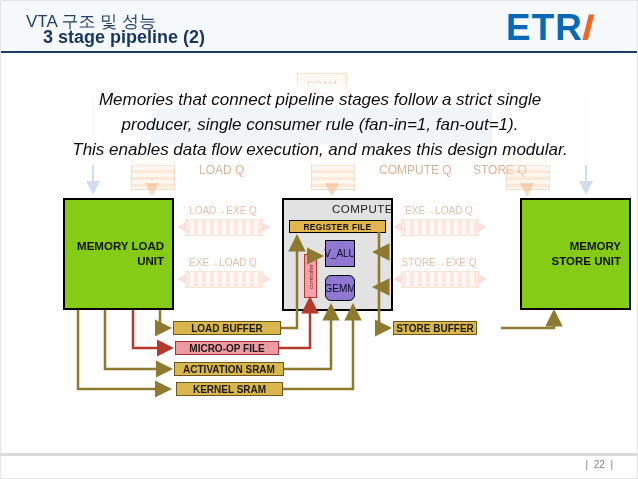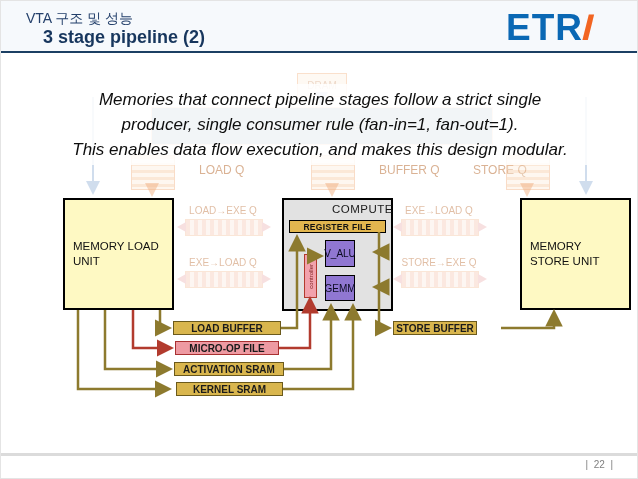--- a/index.html
+++ b/index.html
@@ -3,21 +3,21 @@
 <meta charset="utf-8">
 <style>
   html,body{margin:0;padding:0;}
   .slide{
     position:relative; width:638px; height:479px; background:#ffffff;
     font-family:"Liberation Sans", sans-serif; overflow:hidden;
     border:1px solid #e4e4e4; box-sizing:border-box;
   }
   
   .hdr-bg{position:absolute;left:0;top:0;width:638px;height:51px;background:#f6f9fc;}
-  .category{position:absolute;left:25px;top:9px;font-size:14px;color:#24406b;}
+  .category{position:absolute;left:25px;top:9px;font-size:17px;color:#24406b;}
   .slide-title{position:absolute;left:42px;top:26px;font-size:18px;font-weight:bold;color:#17365d;}
   .hdr-rule{position:absolute;left:0;top:50px;width:638px;height:2px;background:#1b3f63;}
   .logo{position:absolute;left:505px;top:6px;font-size:37px;font-weight:800;letter-spacing:1px;white-space:nowrap;}
   .logo .blue{color:#0a68b4;}
   .logo .orange{color:#f26522;display:inline-block;transform:skewX(-14deg);}
   
   .faded{opacity:0.33;}
   .dram-box{position:absolute;left:296px;top:72px;width:48px;height:22px;border:1px solid #f0a468;background:#fdeedd;
     font-size:10px;color:#c98a5a;display:flex;align-items:center;justify-content:center;}
   .if-box{position:absolute;left:150px;top:106px;width:340px;height:36px;border:1px solid #f0a468;background:#0c4a6e;
@@ -25,35 +25,35 @@
   .qicon{position:absolute;width:42px;height:33px;border:1px solid #f2b285;
     background:repeating-linear-gradient(180deg,#f7cda8 0 3px,#fdeede 3px 7px);opacity:.45;}
   .qlabel{position:absolute;font-size:12px;color:rgba(206,152,112,0.75);white-space:nowrap;padding-left:20px;}
   .band{position:absolute;width:76px;height:15px;border:1px solid #f2b285;
     background:repeating-linear-gradient(90deg,#f3b9a0 0 4px,#fbe6d8 4px 8px);opacity:.32;}
   .band .tri{position:absolute;top:2px;width:0;height:0;border-top:5px solid transparent;border-bottom:5px solid transparent;}
   .band .tri.l{left:-9px;border-right:9px solid #e8a0a0;}
   .band .tri.r{right:-9px;border-left:9px solid #e8a0a0;}
   .bandlabel{position:absolute;width:100px;text-align:center;font-size:10px;color:rgba(206,152,112,0.62);white-space:nowrap;}
   
-  .unit{position:absolute;background:#fef9c3;border:2px solid #000;box-sizing:border-box;
-    display:flex;align-items:center;justify-content:center;text-align:left;
-    font-size:11.5px;color:#111;line-height:15px;}
+  .unit{position:absolute;background:#84cc16;border:2px solid #000;box-sizing:border-box;
+    display:flex;align-items:center;justify-content:center;text-align:right;
+    font-size:11.5px;color:#111;line-height:15px;font-weight:bold;}
   .compute-box{position:absolute;left:281px;top:197px;width:111px;height:113px;background:#e2e2e2;
     border:2px solid #000;box-sizing:border-box;}
   .compute-title{position:absolute;left:0;top:3px;width:100%;text-align:center;font-size:11.5px;color:#1a1a1a;letter-spacing:.5px;padding-left:25px;}
   .regfile{position:absolute;left:5px;top:20px;width:97px;height:13px;background:#e2b64f;border:1px solid #000;
     box-sizing:border-box;font-size:8.5px;font-weight:bold;color:#111;display:flex;align-items:center;justify-content:center;letter-spacing:.3px;}
   .controller{position:absolute;left:20px;top:54px;width:13px;height:44px;background:#f2a2ac;border:1px solid #b23b2e;
     box-sizing:border-box;display:flex;align-items:center;justify-content:center;}
   .controller span{writing-mode:vertical-rl;transform:rotate(180deg);font-size:6px;color:#7a1f1f;}
   .pbox{position:absolute;left:41px;width:30px;background:#9077d2;border:1.5px solid #000;box-sizing:border-box;
     display:flex;align-items:center;justify-content:center;font-size:10px;color:#0b0b22;}
   .valu{top:40px;height:27px;}
-  .gemm{top:75px;height:26px;}
+  .gemm{top:75px;height:26px;border-radius:6px;}
   
   .membar{position:absolute;height:14px;background:#d9b64e;border:1px solid #6b5a1c;box-sizing:border-box;
     display:flex;align-items:center;justify-content:center;font-size:10px;font-weight:bold;color:#1a1a1a;white-space:nowrap;}
   .membar.pink{background:#ee9aa2;border-color:#a83030;}
   
   .wires{position:absolute;left:0;top:0;width:638px;height:479px;pointer-events:none;}
   
   .overlay{position:absolute;left:30px;top:83px;width:578px;background:rgba(255,255,255,0.84);
     font-style:italic;font-size:17px;line-height:25px;color:#0e0e0e;text-align:center;padding:3px 0;}
   
@@ -70,21 +70,21 @@
   <div class="slide-title">3 stage pipeline (2)</div>
   <div class="hdr-rule"></div>
   <div class="logo"><span class="blue">ETR</span><span class="orange">I</span></div>
 
   <div class="dram-box faded">DRAM</div>
   <div class="if-box faded">INSTRUCTION FETCH</div>
 
   <div class="qicon" style="left:130px;top:154px;"></div>
   <div class="qlabel" style="left:178px;top:162px;">LOAD Q</div>
   <div class="qicon" style="left:310px;top:154px;"></div>
-  <div class="qlabel" style="left:358px;top:162px;">BUFFER Q</div>
+  <div class="qlabel" style="left:358px;top:162px;">COMPUTE Q</div>
   <div class="qlabel" style="left:452px;top:162px;">STORE Q</div>
   <div class="qicon" style="left:505px;top:154px;"></div>
 
   <div class="bandlabel" style="left:172px;top:204px;">LOAD→EXE Q</div>
   <div class="band" style="left:184px;top:218px;">
       <span class="tri l"></span>
       <span class="tri r"></span>
     </div>
   <div class="bandlabel" style="left:172px;top:256px;">EXE→LOAD Q</div>
   <div class="band" style="left:184px;top:270px;">

